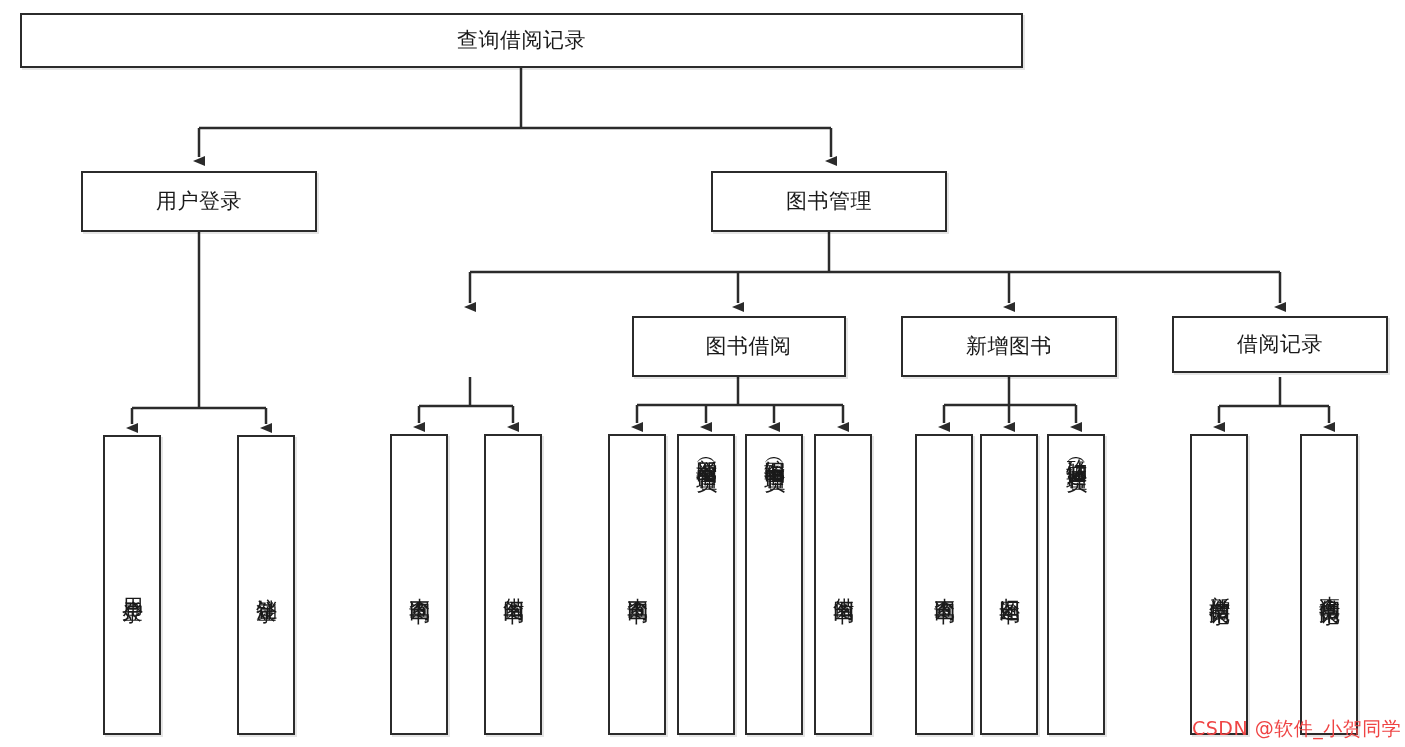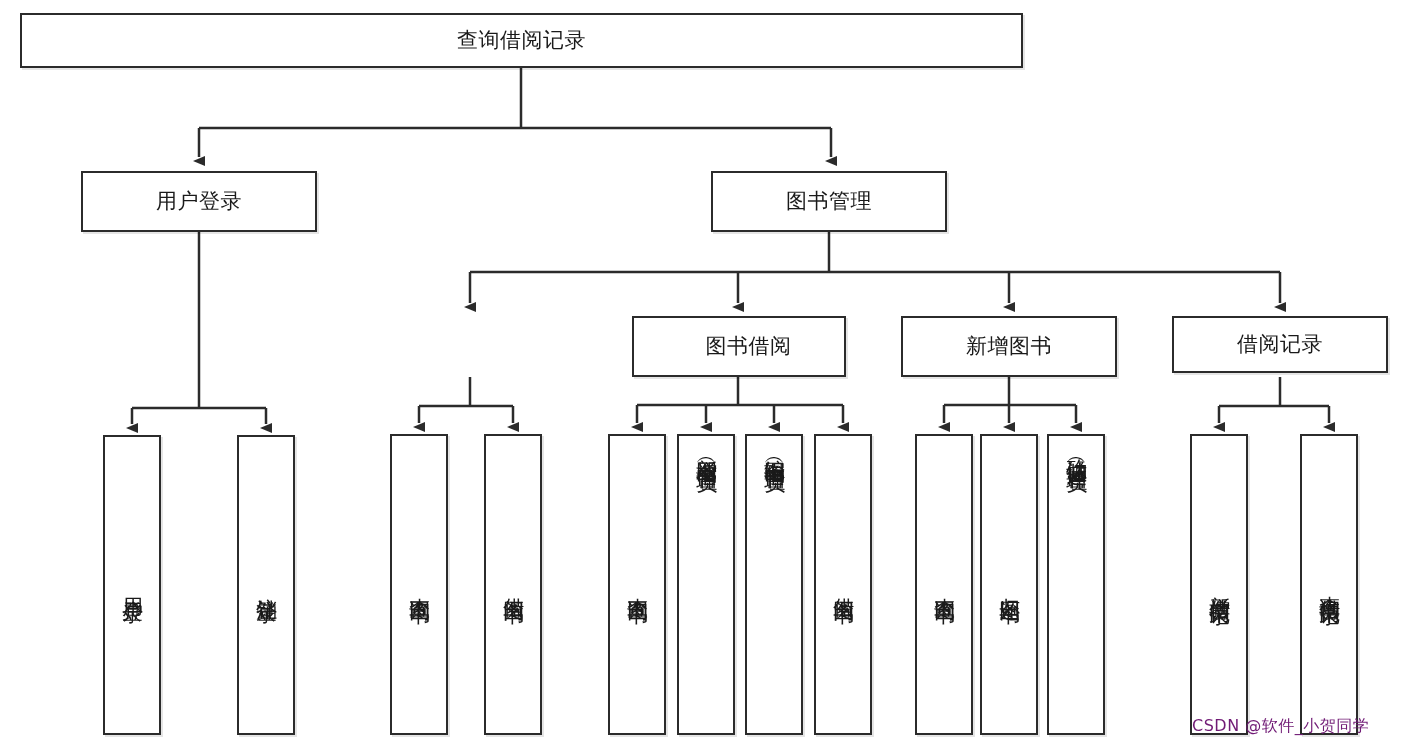--- a/index.html
+++ b/index.html
@@ -55,22 +55,22 @@
     font-size: 21px;
     line-height: 1.22;
     letter-spacing: 2px;
   }
   .node.vert.mid {
     align-items: center;
     padding-top: 0;
   }
   .watermark {
     position: absolute;
-    font-size: 16px;
-    color: #701a75;
+    font-size: 19px;
+    color: #ef4444;
     white-space: nowrap;
     letter-spacing: 0.5px;
   }
 </style>
 </head>
 <body>
 
 <div id="canvas">
 
   <svg class="edges" viewBox="0 0 1405 747">

